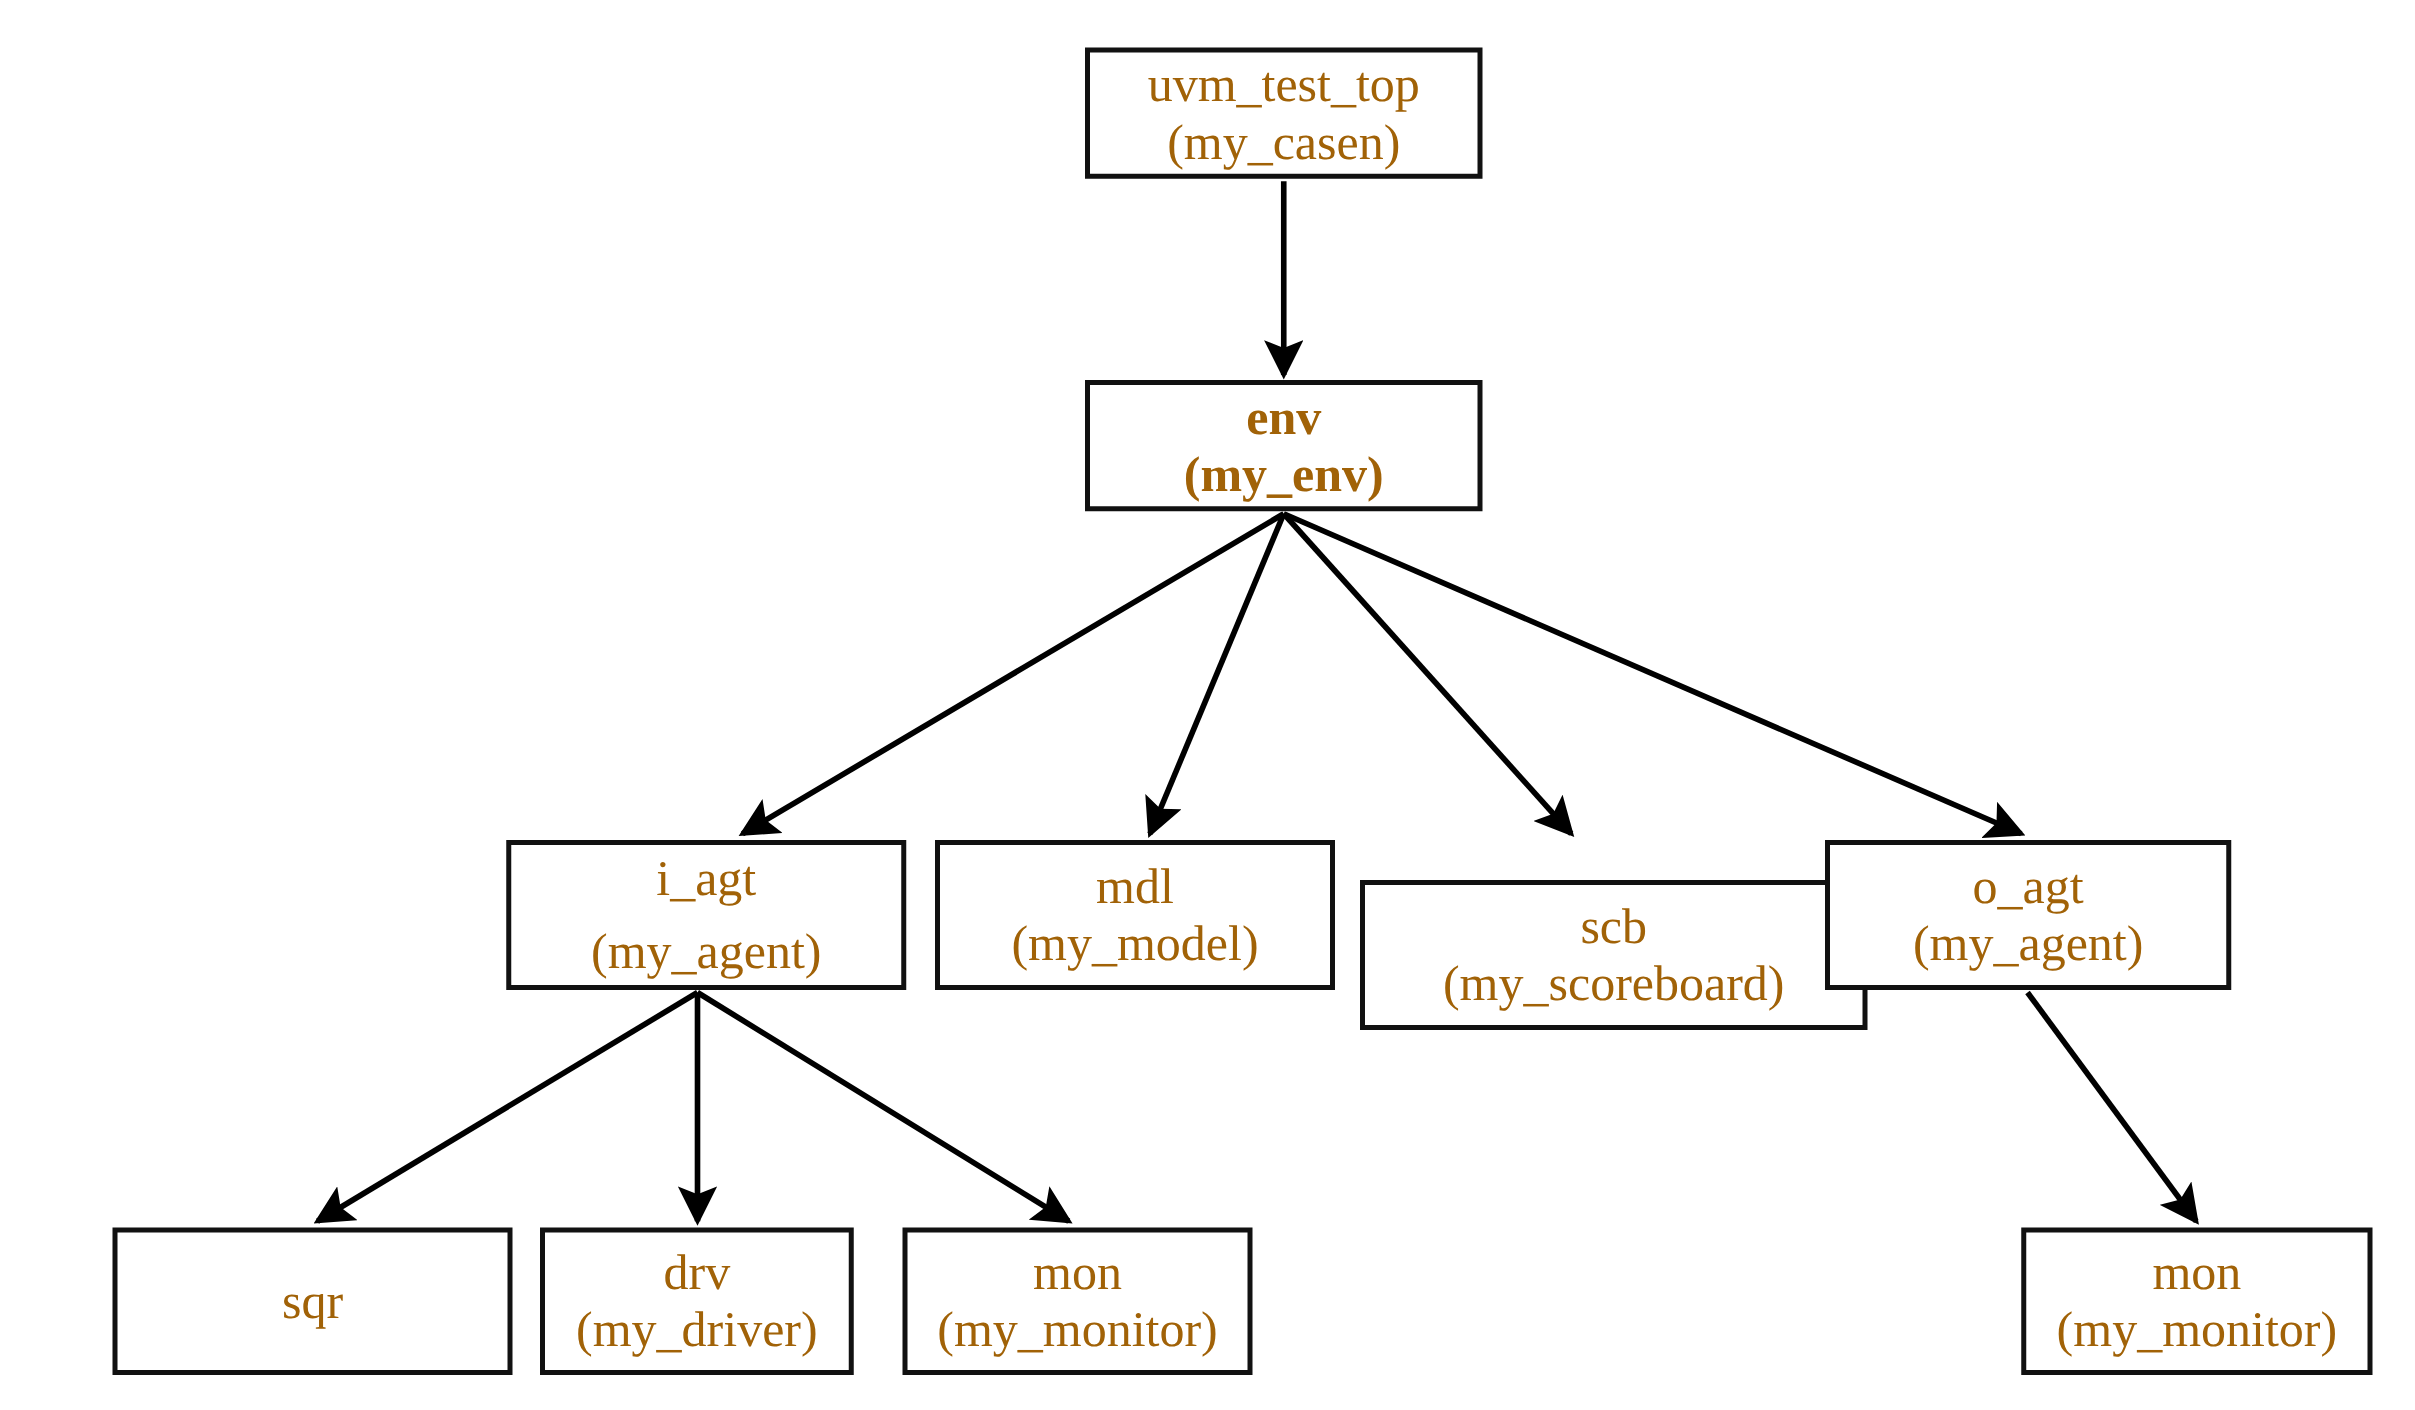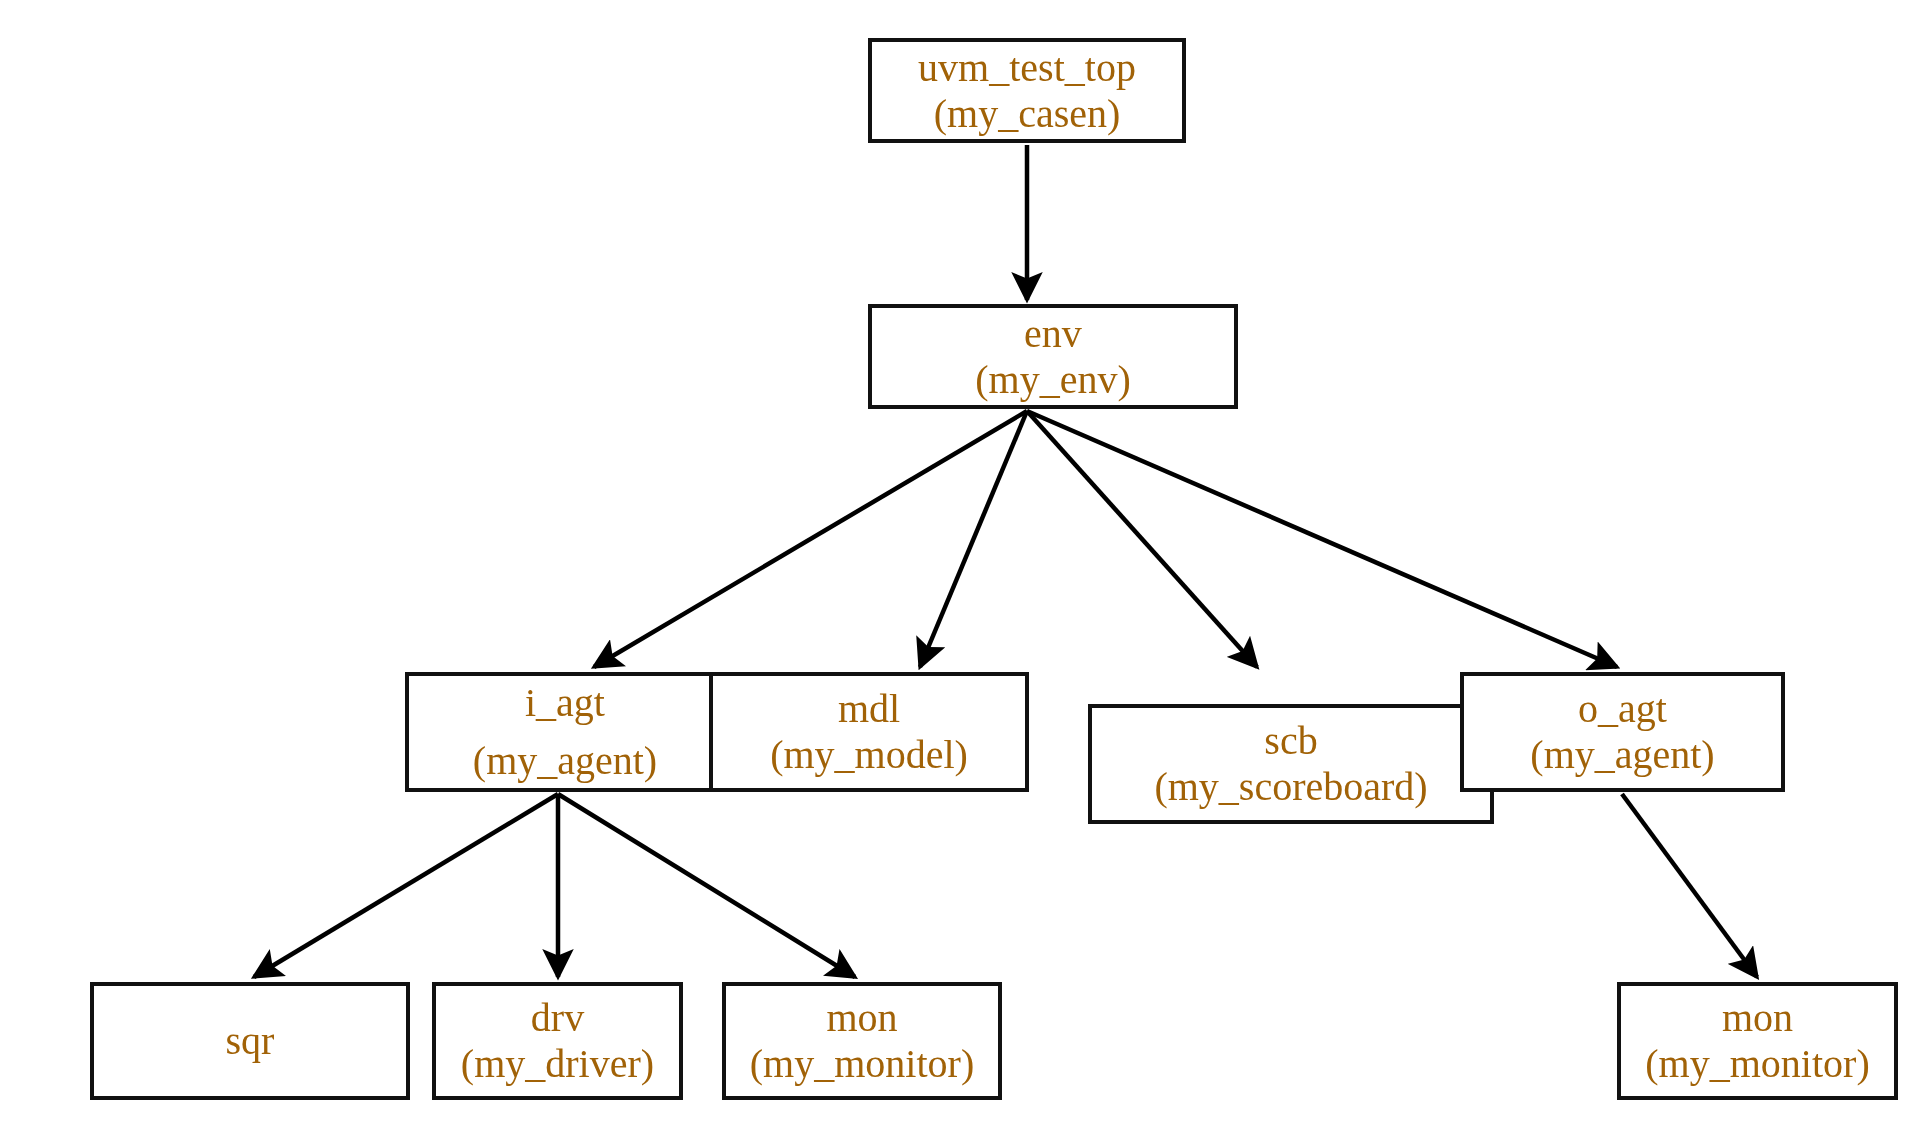--- a/index.html
+++ b/index.html
@@ -68,29 +68,29 @@
         <line x1="558" y1="794" x2="855" y2="977" stroke="#000000" stroke-width="4.5" marker-end="url(#arrowhead)"></line>
         <line x1="1622" y1="794" x2="1757" y2="977" stroke="#000000" stroke-width="4.5" marker-end="url(#arrowhead)"></line>
       </g>
   </svg>
 
   <div id="node-layer">
       <div class="node" style="left: 868px; top: 38px; width: 318px; height: 105px; border-color: rgb(17, 17, 17);">
         <div class="node-name">uvm_test_top</div>
         <div class="node-type">(my_casen)</div>
       </div>
-      <div class="node" style="left: 868px; top: 304px; width: 370px; height: 105px; border-color: rgb(17, 17, 17);">
+      <div class="node" style="left: 868px; top: 304px; width: 318px; height: 105px; border-color: rgb(17, 17, 17); font-weight: bold;">
         <div class="node-name">env</div>
         <div class="node-type">(my_env)</div>
       </div>
       <div class="node" style="left: 405px; top: 672px; width: 320px; height: 120px; border-color: rgb(17, 17, 17); gap: 12px;">
         <div class="node-name">i_agt</div>
         <div class="node-type">(my_agent)</div>
       </div>
-      <div class="node" style="left: 709px; top: 672px; width: 320px; height: 120px; border-color: rgb(17, 17, 17);">
+      <div class="node" style="left: 748px; top: 672px; width: 320px; height: 120px; border-color: rgb(17, 17, 17);">
         <div class="node-name">mdl</div>
         <div class="node-type">(my_model)</div>
       </div>
       <div class="node" style="left: 1088px; top: 704px; width: 406px; height: 120px; border-color: rgb(17, 17, 17);">
         <div class="node-name">scb</div>
         <div class="node-type">(my_scoreboard)</div>
       </div>
       <div class="node" style="left: 1460px; top: 672px; width: 325px; height: 120px; border-color: rgb(17, 17, 17);">
         <div class="node-name">o_agt</div>
         <div class="node-type">(my_agent)</div>

